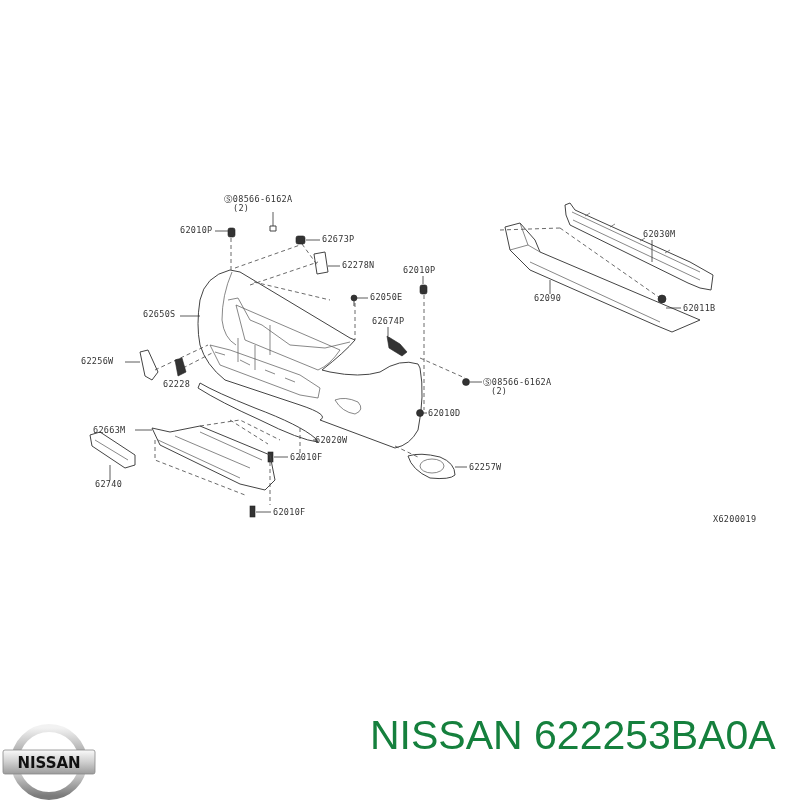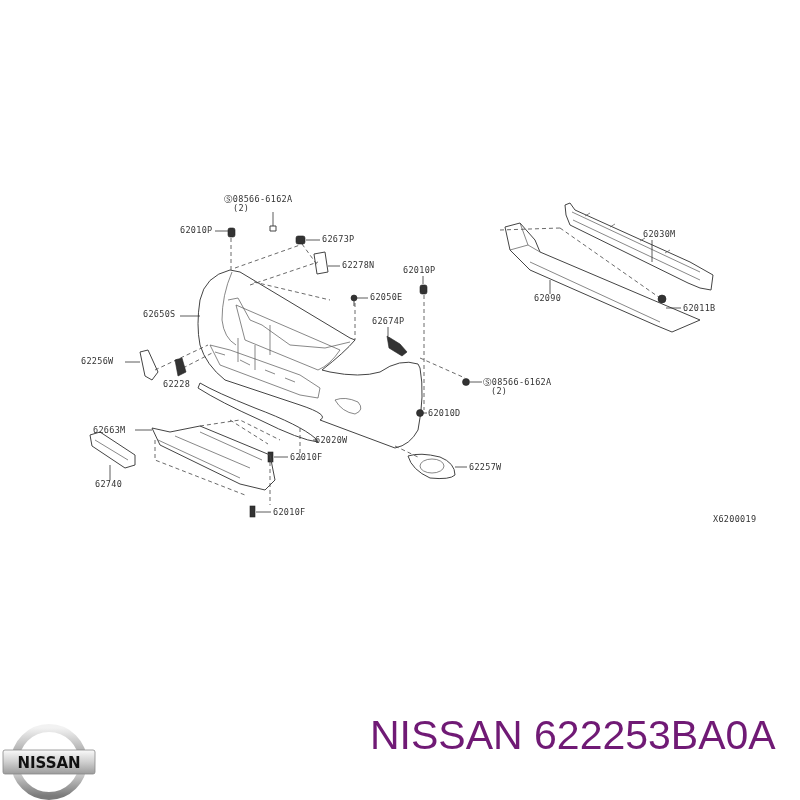--- a/index.html
+++ b/index.html
@@ -4,21 +4,21 @@
 <style>
   html, body { margin:0; padding:0; background:#ffffff; }
   body { width:800px; height:800px; position:relative; overflow:hidden; font-family:"DejaVu Sans", sans-serif; }
   #diagram { position:absolute; left:0; top:0; width:800px; height:800px; }
   .lbl { font-family:"DejaVu Sans Mono", monospace; font-size:8.5px; fill:#333; letter-spacing:0.3px; }
   .part { fill:none; stroke:#444; stroke-width:1; stroke-linejoin:round; }
   .thin { fill:none; stroke:#555; stroke-width:0.7; }
   .dash { fill:none; stroke:#444; stroke-width:0.8; stroke-dasharray:4 3; }
   .lead { fill:none; stroke:#333; stroke-width:0.8; }
   .dark { fill:#333; stroke:#222; stroke-width:0.6; }
-  #caption { position:absolute; left:370px; top:712px; font-family:"Liberation Sans", sans-serif; font-size:41px; color:#701a75; letter-spacing:0px; white-space:nowrap; }
+  #caption { position:absolute; left:370px; top:712px; font-family:"Liberation Sans", sans-serif; font-size:41px; color:#15803d; letter-spacing:0px; white-space:nowrap; }
   #logo { position:absolute; left:0px; top:722px; width:98px; height:78px; }
 </style>
 </head>
 <body>
 
 <svg id="diagram" viewBox="0 0 800 800" xmlns="http://www.w3.org/2000/svg">
 
   <g>
     <path class="part" d="M230,270 Q205,276 200,300 Q196,325 200,345 Q206,365 225,380 L300,405 Q330,415 320,420 L395,448 Q410,445 418,430 Q425,395 420,368 L418,364 Q400,358 380,372 Q360,378 330,372 L322,370 Q345,352 355,340 L350,338 L240,272 Z"></path>
     <path class="thin" d="M232,272 Q222,295 222,320 Q224,338 236,345"></path>

